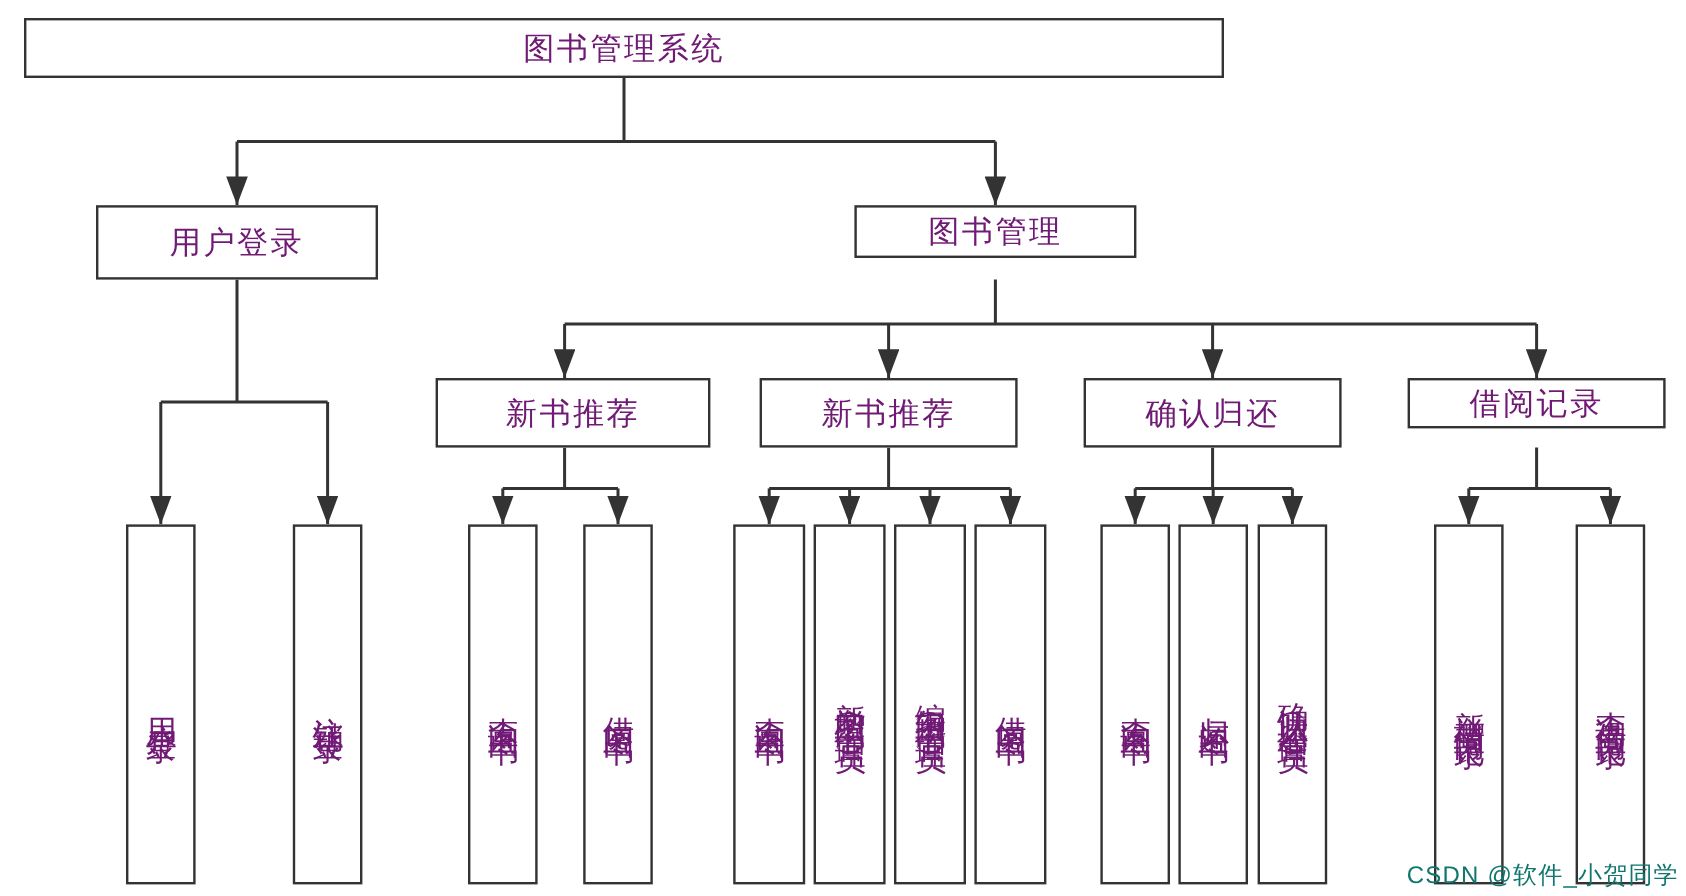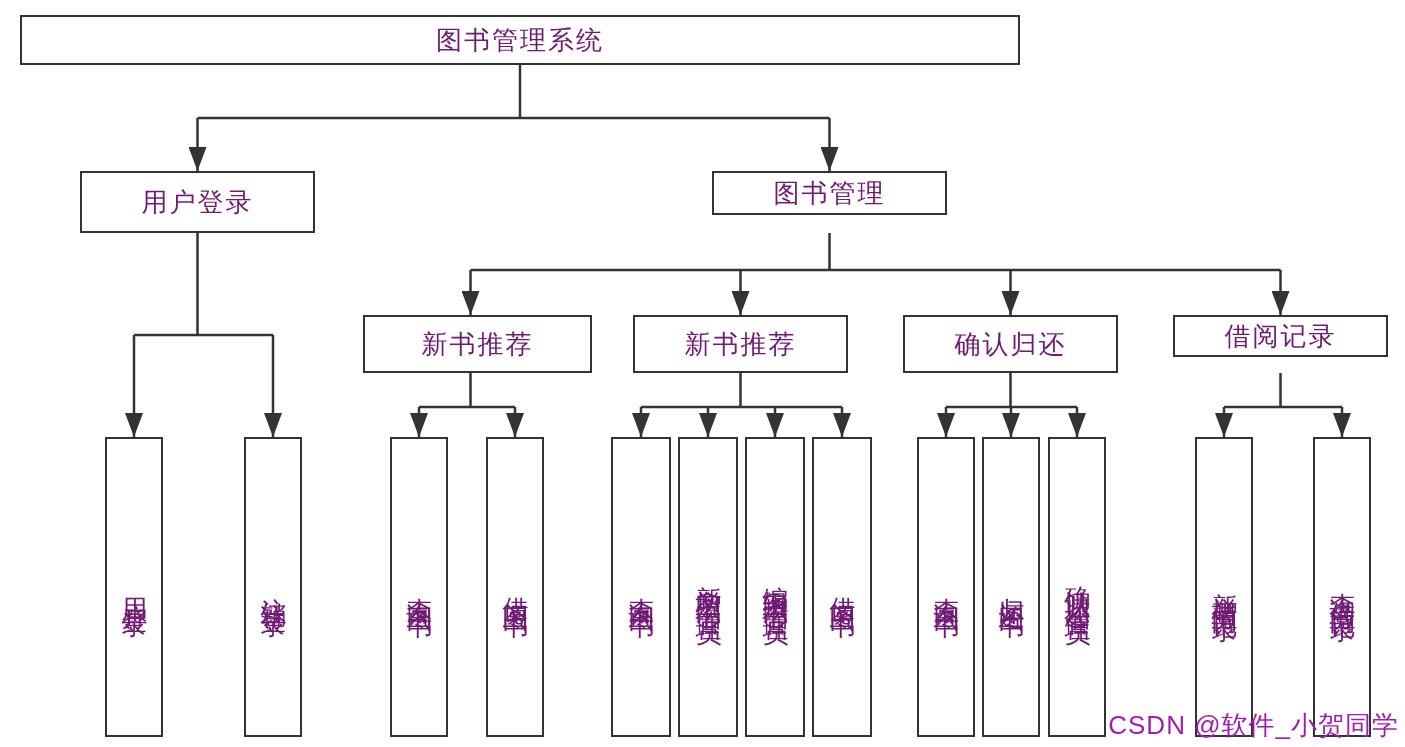--- a/index.html
+++ b/index.html
@@ -46,23 +46,23 @@
     writing-mode: vertical-lr;
     text-orientation: mixed;
     font-size: 26px;
     letter-spacing: 5px;
     line-height: 1.15;
   }
   .watermark {
     position: absolute;
     right: 6px;
     bottom: 4px;
-    font-size: 26px;
+    font-size: 20px;
     letter-spacing: 1px;
-    color: #a21caf;
+    color: #0f766e;
     z-index: 3;
     white-space: nowrap;
   }
 </style>
 </head>
 <body>
 
 <div class="canvas">
 
   <svg class="connectors" width="1405" height="747" viewBox="0 0 1405 747">

